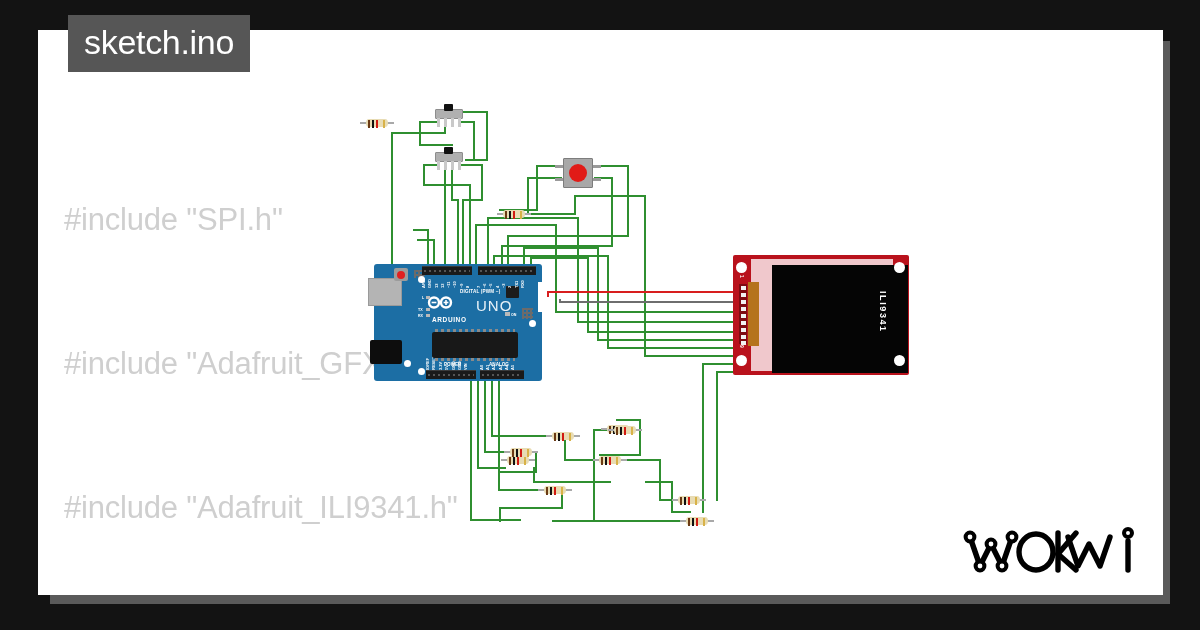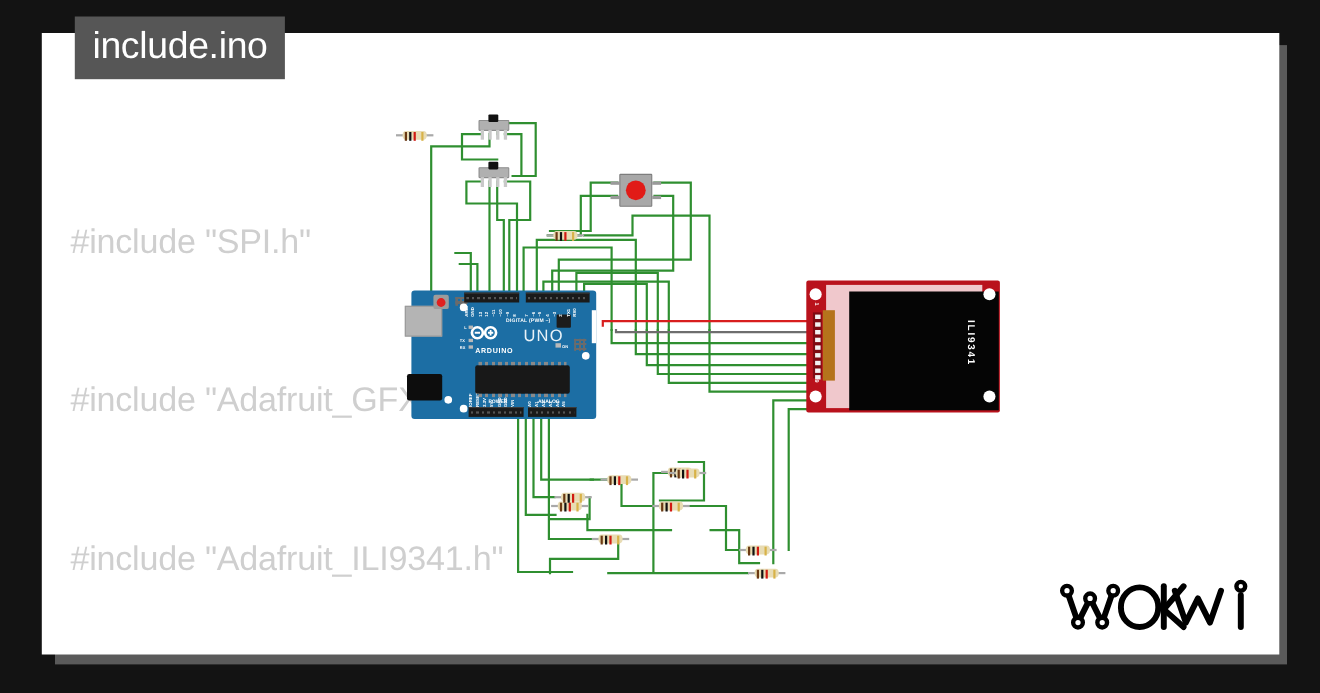--- a/index.html
+++ b/index.html
@@ -574,15 +574,15 @@
         <circle cx="35" cy="20" r="4.4"></circle>
         <circle cx="56" cy="13" r="4.4"></circle>
         <circle cx="24" cy="42" r="4.4"></circle>
         <circle cx="46" cy="42" r="4.4"></circle>
         <circle cx="172" cy="9" r="4"></circle>
       </g>
     </svg>
 
   </div>
 
-  <div class="file-badge">include.ino</div>
+  <div class="file-badge">sketch.ino</div>
 
 </div>
 
 </body></html>

